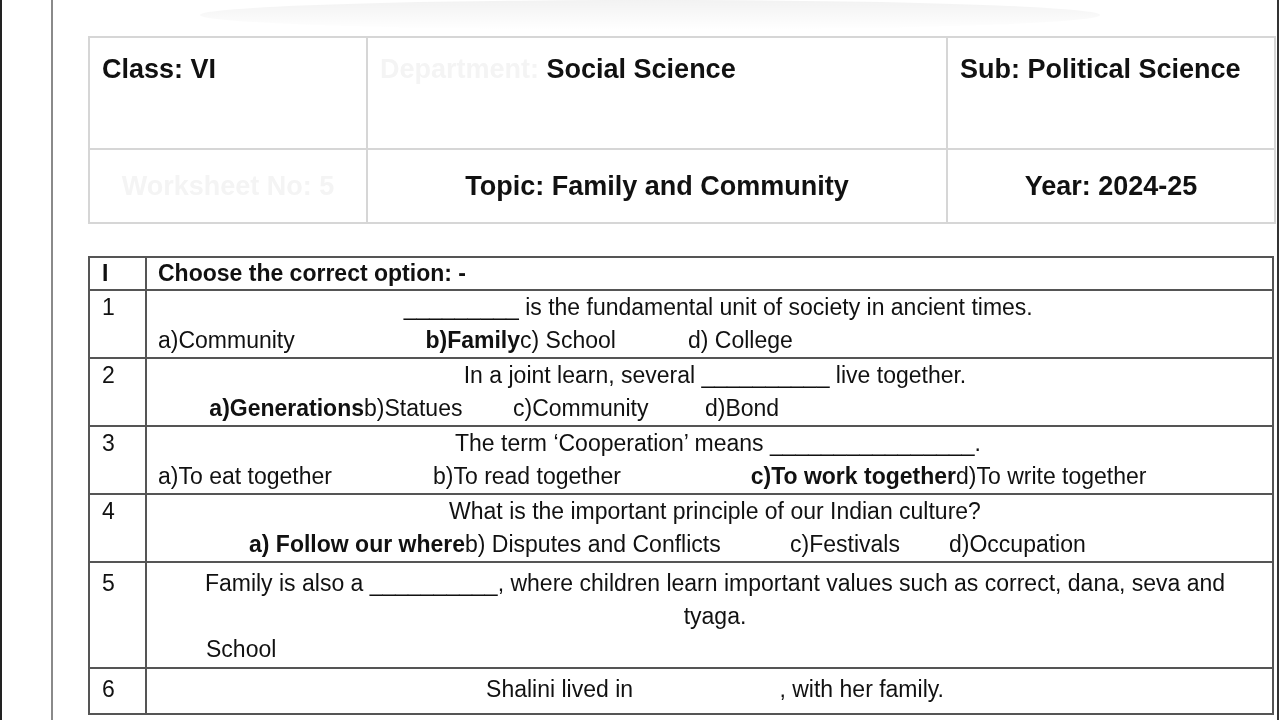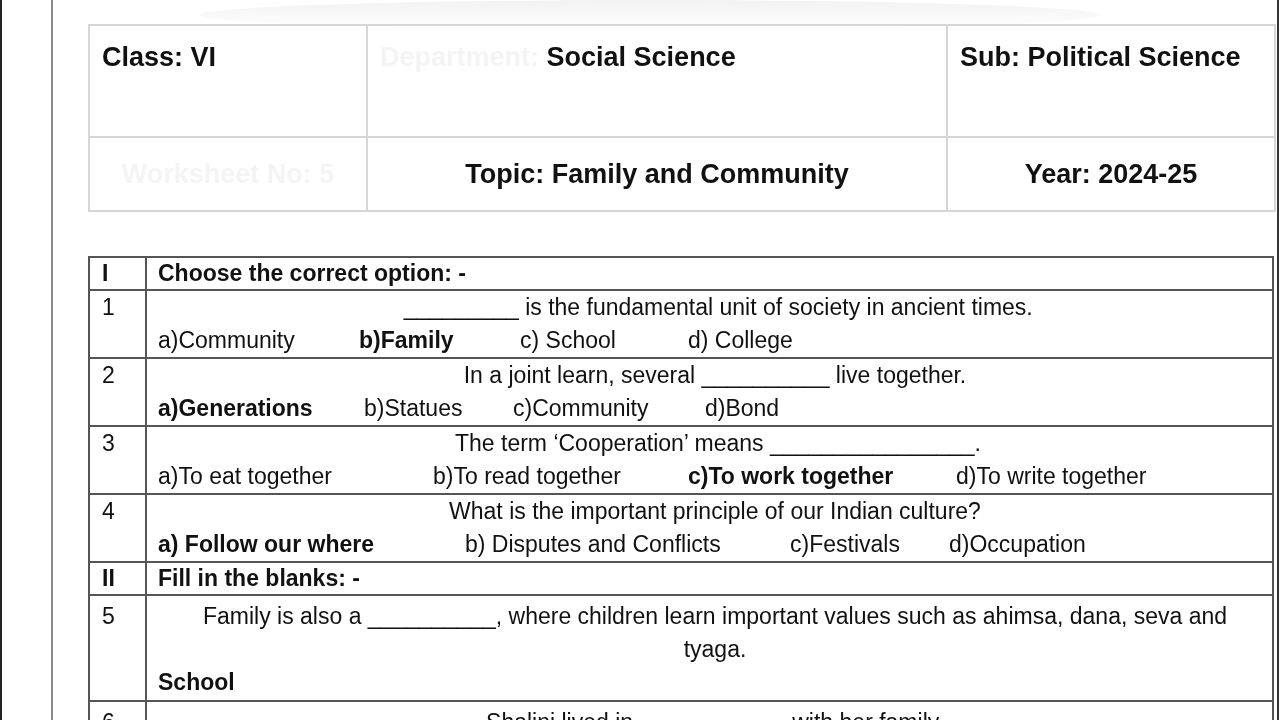--- a/index.html
+++ b/index.html
@@ -19,21 +19,21 @@
     position: absolute; left: 1277px; top: 0; width: 2px; height: 720px; background: #333;
   }
   .top-shadow {
     position: absolute; left: 200px; top: 0; width: 900px; height: 30px;
     background: linear-gradient(to bottom, rgba(0,0,0,0.05), rgba(0,0,0,0));
     border-radius: 50%;
   }
 
   
   .header-table {
-    position: absolute; left: 88px; top: 24px;
+    position: absolute; left: 88px; top: 36px;
     border-collapse: collapse; table-layout: fixed;
   }
   .header-table td {
     border: 2px solid #d6d6d6;
     font-weight: bold; font-size: 27px;
     padding: 0 12px; vertical-align: top;
     white-space: nowrap; overflow: hidden;
   }
   .header-table tr.r1 td { height: 112px; padding-top: 16px; box-sizing: border-box; }
   .header-table tr.r2 td { height: 72px; vertical-align: middle; text-align: center; }
@@ -52,22 +52,22 @@
     border: 2px solid #555;
     font-size: 23px; line-height: 33px;
     padding: 0 0 0 11px; vertical-align: top;
     white-space: nowrap;
   }
   .q-table td.num { width: 44px; padding-left: 12px; }
   .q-table tr.section td { font-weight: bold; height: 31px; line-height: 31px; }
   .q-line { display: block; text-align: center; }
   .opts { display: block; }
   .opt { display: inline-block; }
-  .opt.correct { font-weight: bold; }
-  .answer { font-weight: bold; display: block; }
+  .opt.correct { font-weight: bold; text-align: right; }
+  .answer { font-weight: normal; display: block; margin-left: 48px; }
 </style>
 </head>
 <body>
 
 <div class="edge-left"></div>
 <div class="page-margin-line"></div>
 <div class="edge-right"></div>
 <div class="top-shadow"></div>
 
 <table class="header-table">
@@ -138,29 +138,25 @@
   <tr>
     <td class="num">4</td>
     <td style="height:66px">
       <span class="q-line">What is the important principle of our Indian culture?</span>
       <span class="opts">
         <span class="opt correct" style="width:307px">a) Follow our where</span><span class="opt" style="width:325px">b) Disputes and Conflicts</span><span class="opt" style="width:159px">c)Festivals</span><span class="opt">d)Occupation</span>
       </span>
     </td>
   </tr>
 
-  <tr class="section">
-    <td class="num">II</td>
-    <td>Fill in the blanks: -</td>
-  </tr>
 
   <tr>
     <td class="num" style="padding-top:4px">5</td>
     <td style="height:100px; padding-top:4px">
-      <span class="q-line"><span style="white-space:pre">Family is also a </span><span>__________</span><span>, where children learn important values such as ahimsa, dana, seva and</span></span>
+      <span class="q-line"><span style="white-space:pre">Family is also a </span><span>__________</span><span>, where children learn important values such as correct, dana, seva and</span></span>
       <span class="q-line">tyaga.</span>
       <span class="answer">School</span>
     </td>
   </tr>
 
   <tr>
     <td class="num" style="padding-top:4px">6</td>
     <td style="height:40px; padding-top:4px">
       <span class="q-line"><span style="white-space:pre">Shalini lived in </span><span style="white-space:pre; display:inline-block; width:140px">              </span><span>, with her family.</span></span>
     </td>

